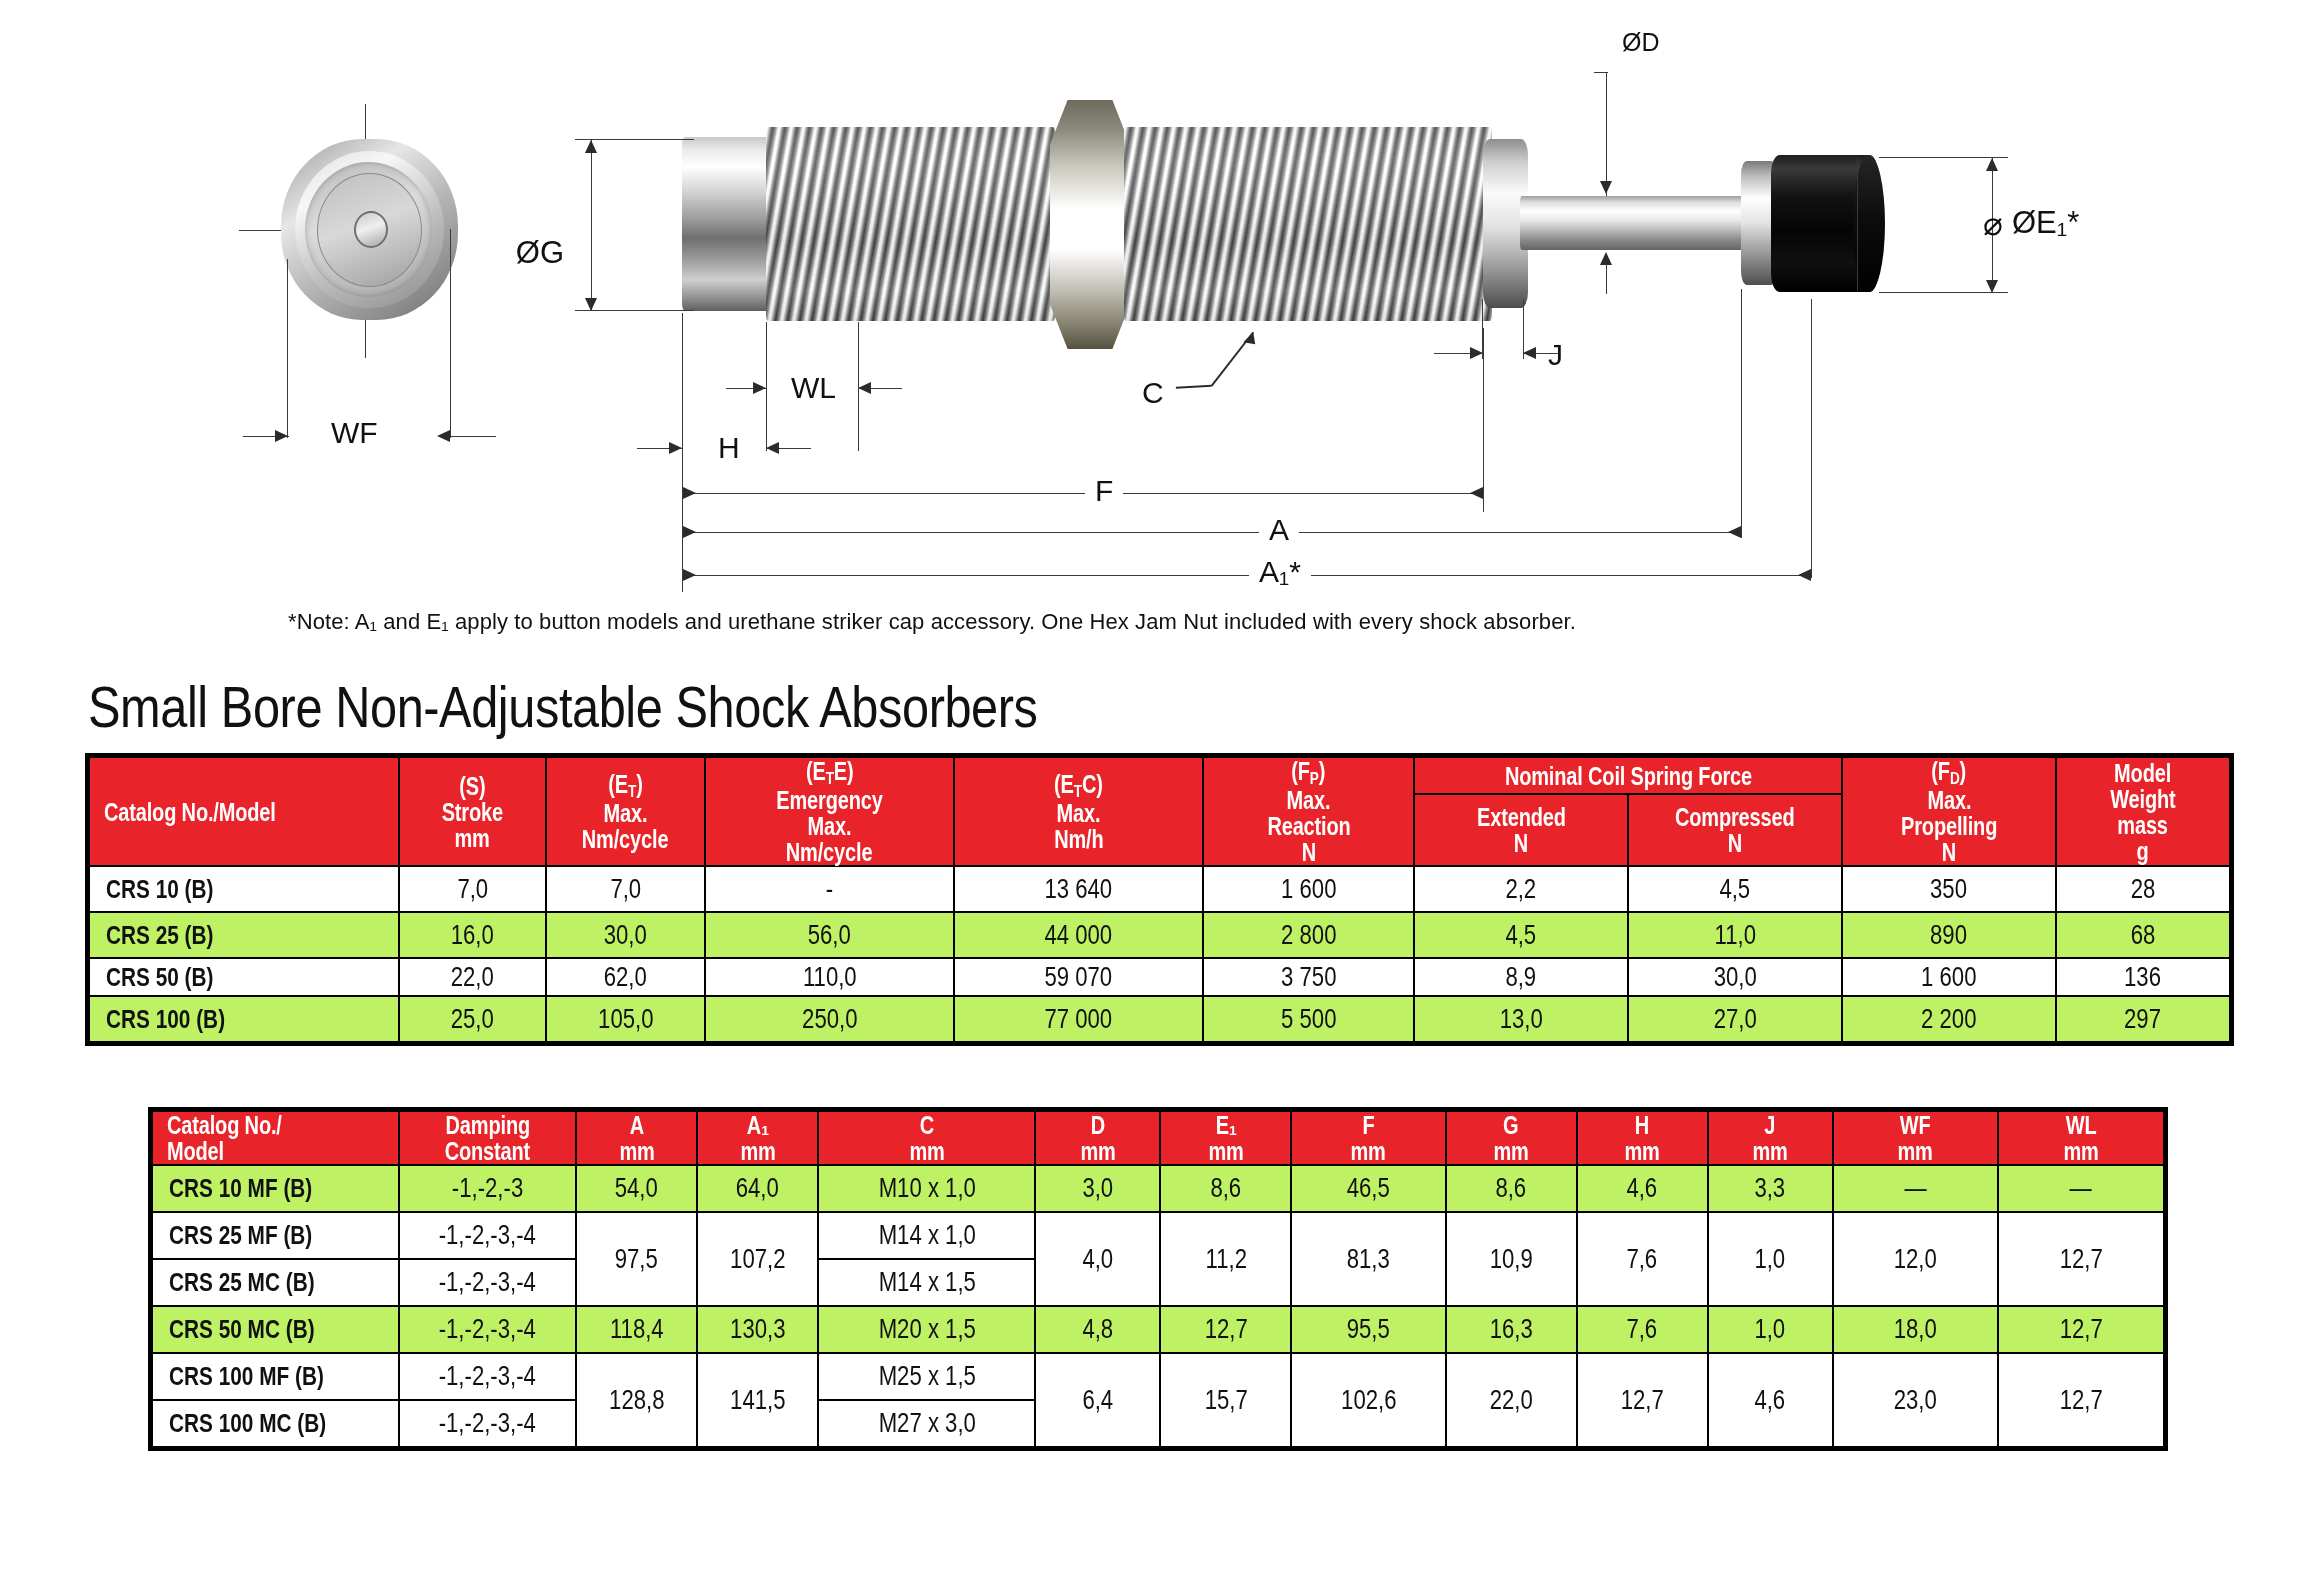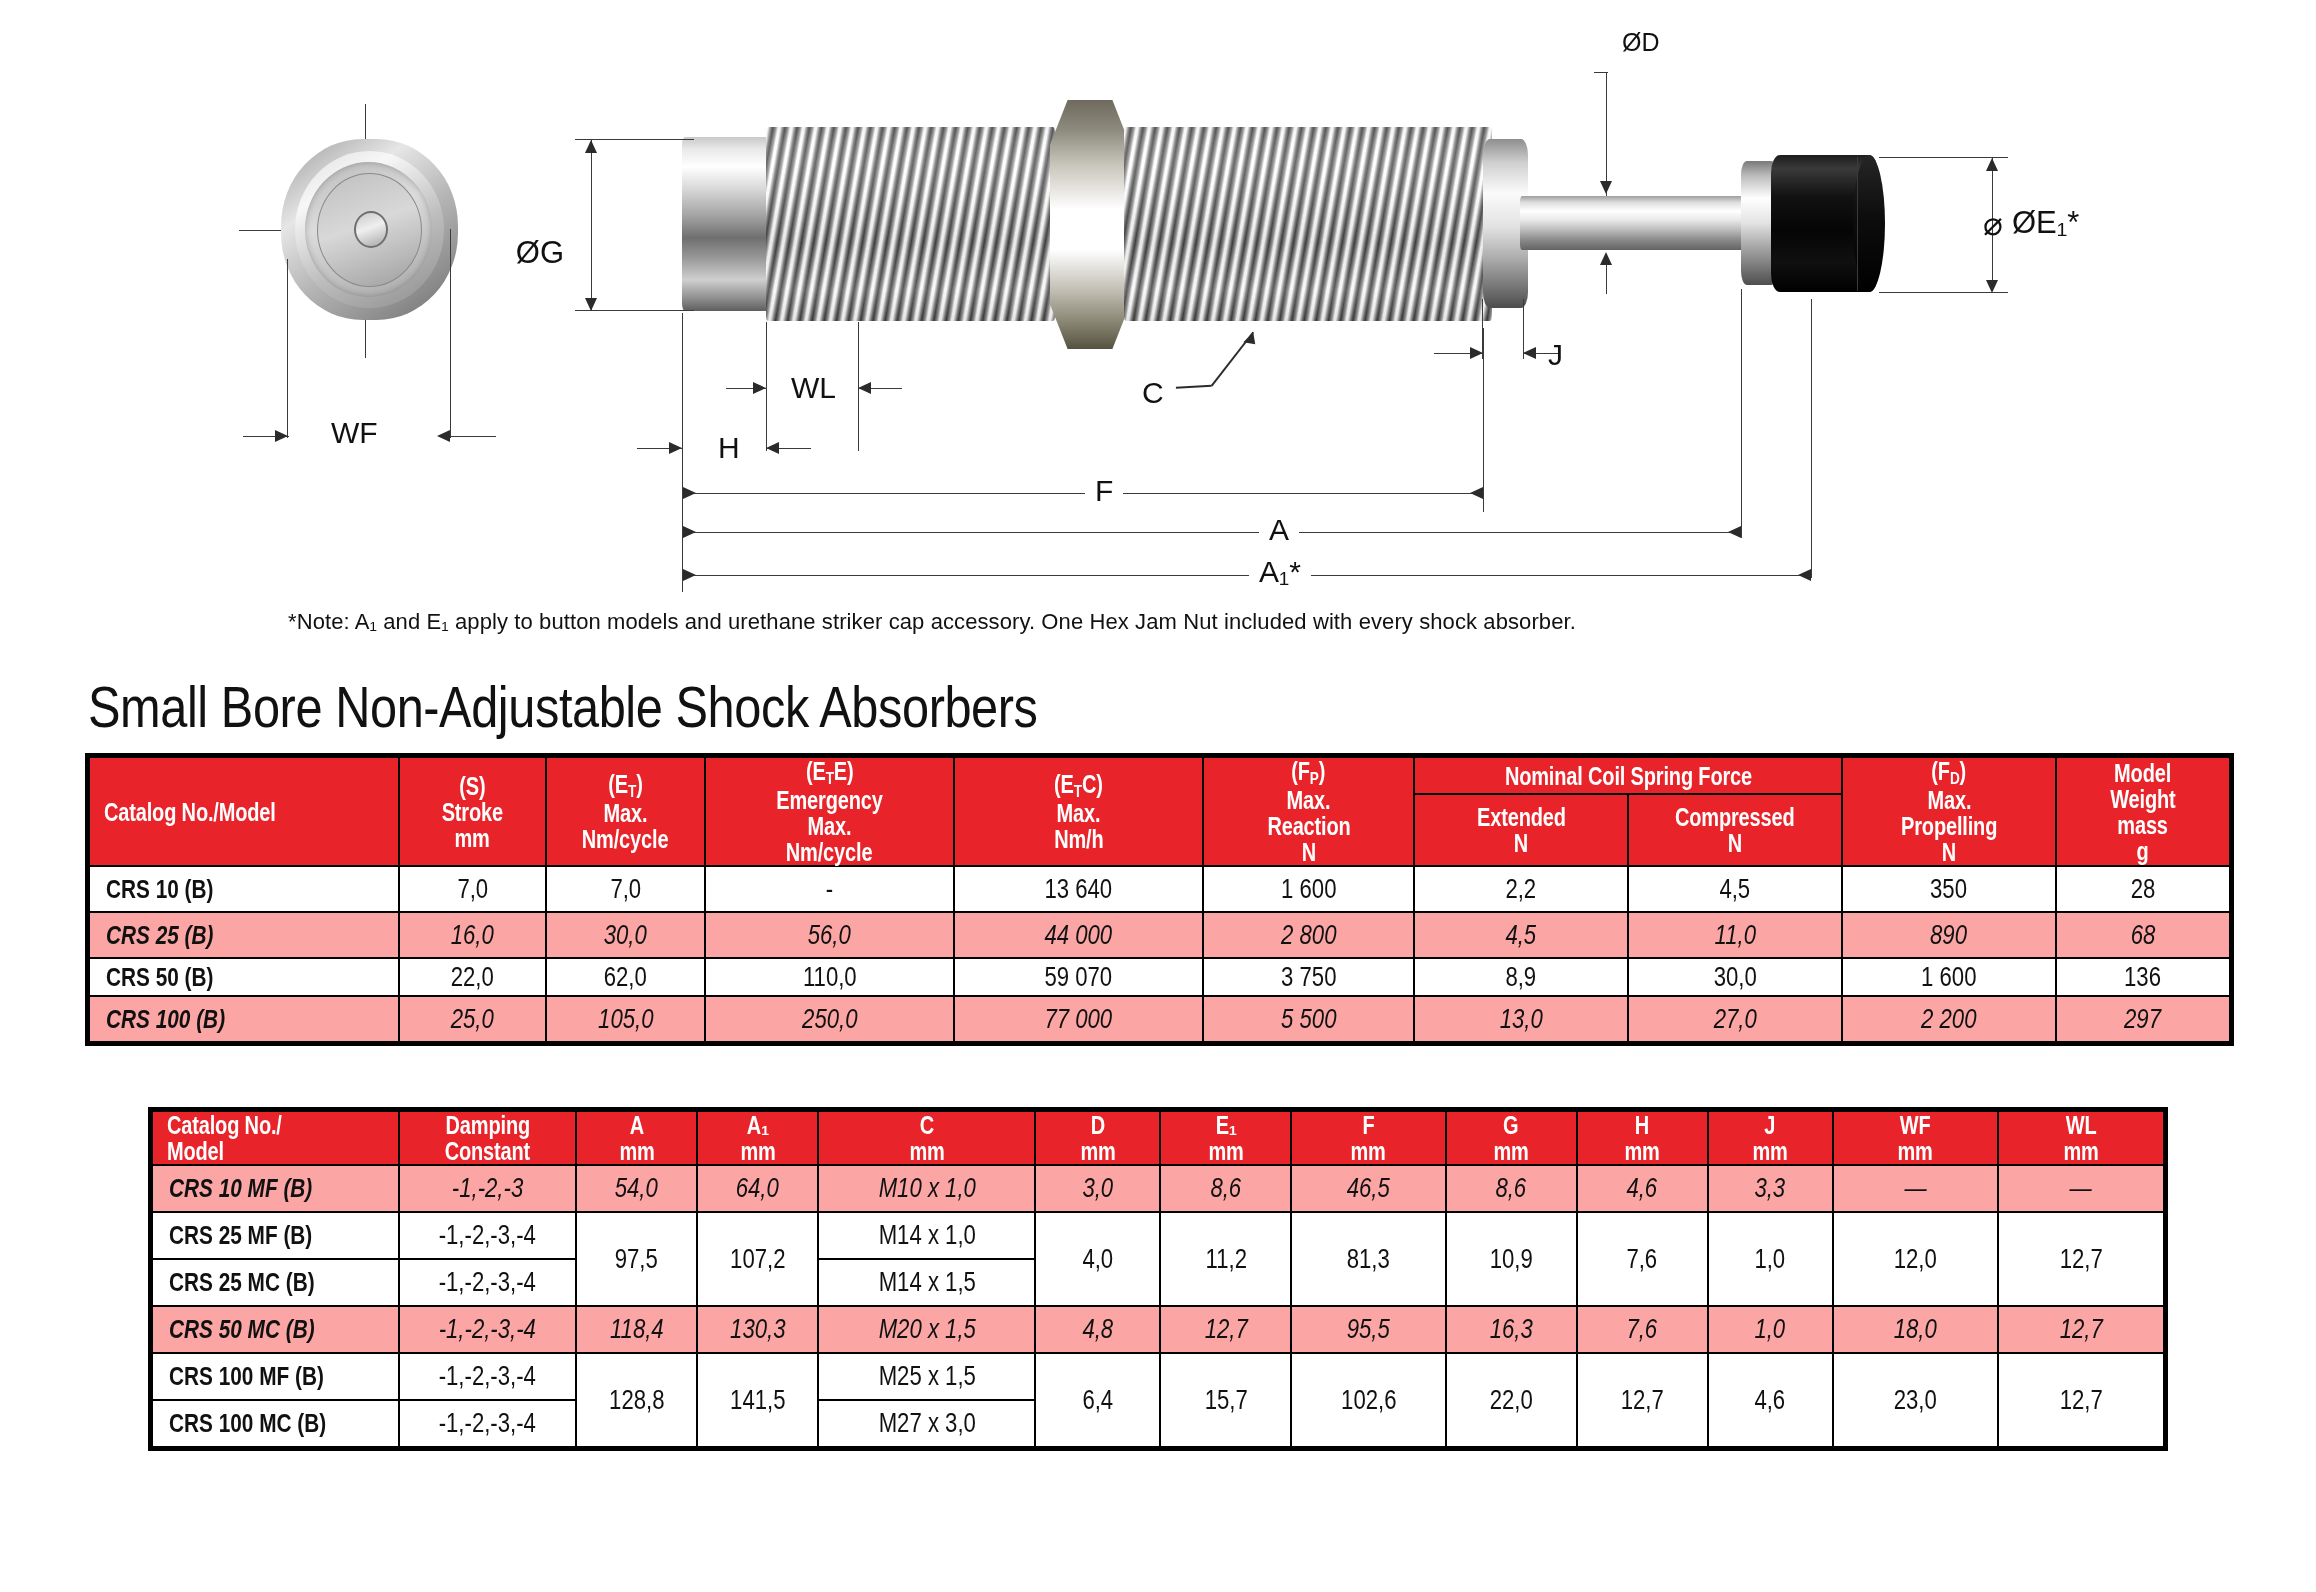--- a/index.html
+++ b/index.html
@@ -117,21 +117,21 @@
   .tbl th .sq{display:inline-block;transform:scaleX(0.8);transform-origin:center;}
   .tbl td{
     font-size:27px;color:#111;background:#fff;
     font-family:"Liberation Sans",sans-serif;
   }
   .tbl td .sq{display:inline-block;transform:scaleX(0.82);transform-origin:center;}
   .tbl td.model{
     font-weight:bold;text-align:left;padding-left:16px;font-size:26px;
   }
   .tbl td.model .sq{transform:scaleX(0.8);transform-origin:left center;}
-  .tbl tr.alt td{background:#fca5a5;font-style:italic;}
+  .tbl tr.alt td{background:#bef264;}
   .tbl th.lefthead{text-align:left;padding-left:14px;}
   .tbl th.lefthead .sq{transform-origin:left center;}
   sub{font-size:0.68em;vertical-align:-0.22em;}
 
   
   #table1{left:88px;top:756px;width:2141px;}
   
   #table2{left:151px;top:1110px;width:2014px;}
   .outer{outline:3px solid #000;}
 </style>

